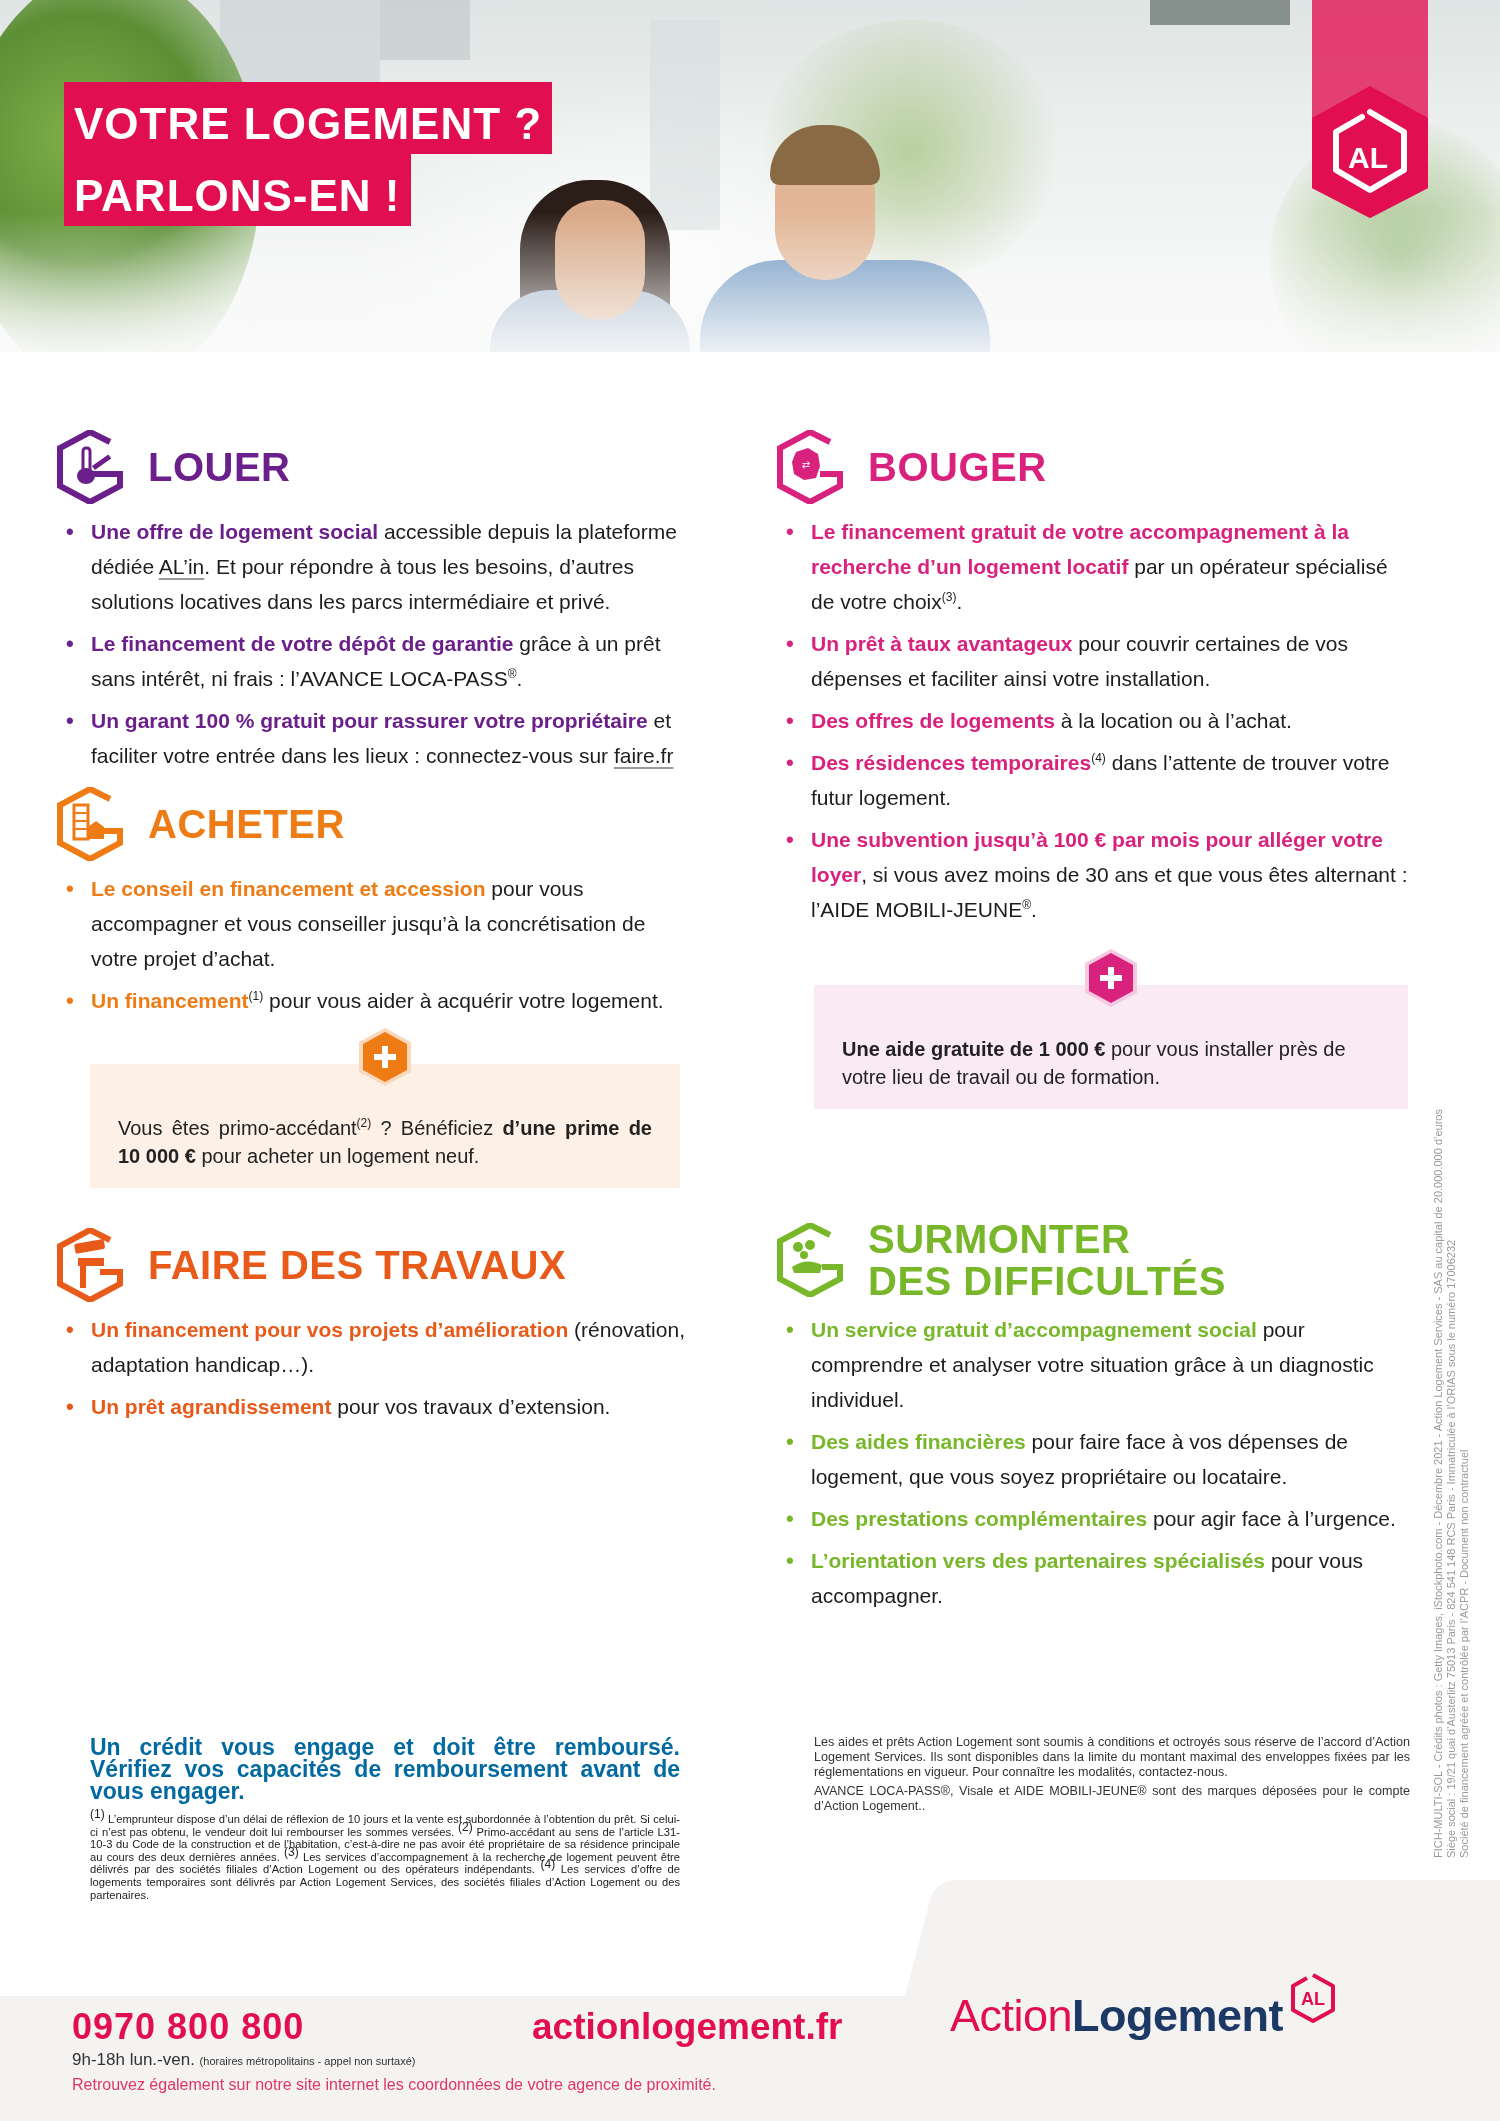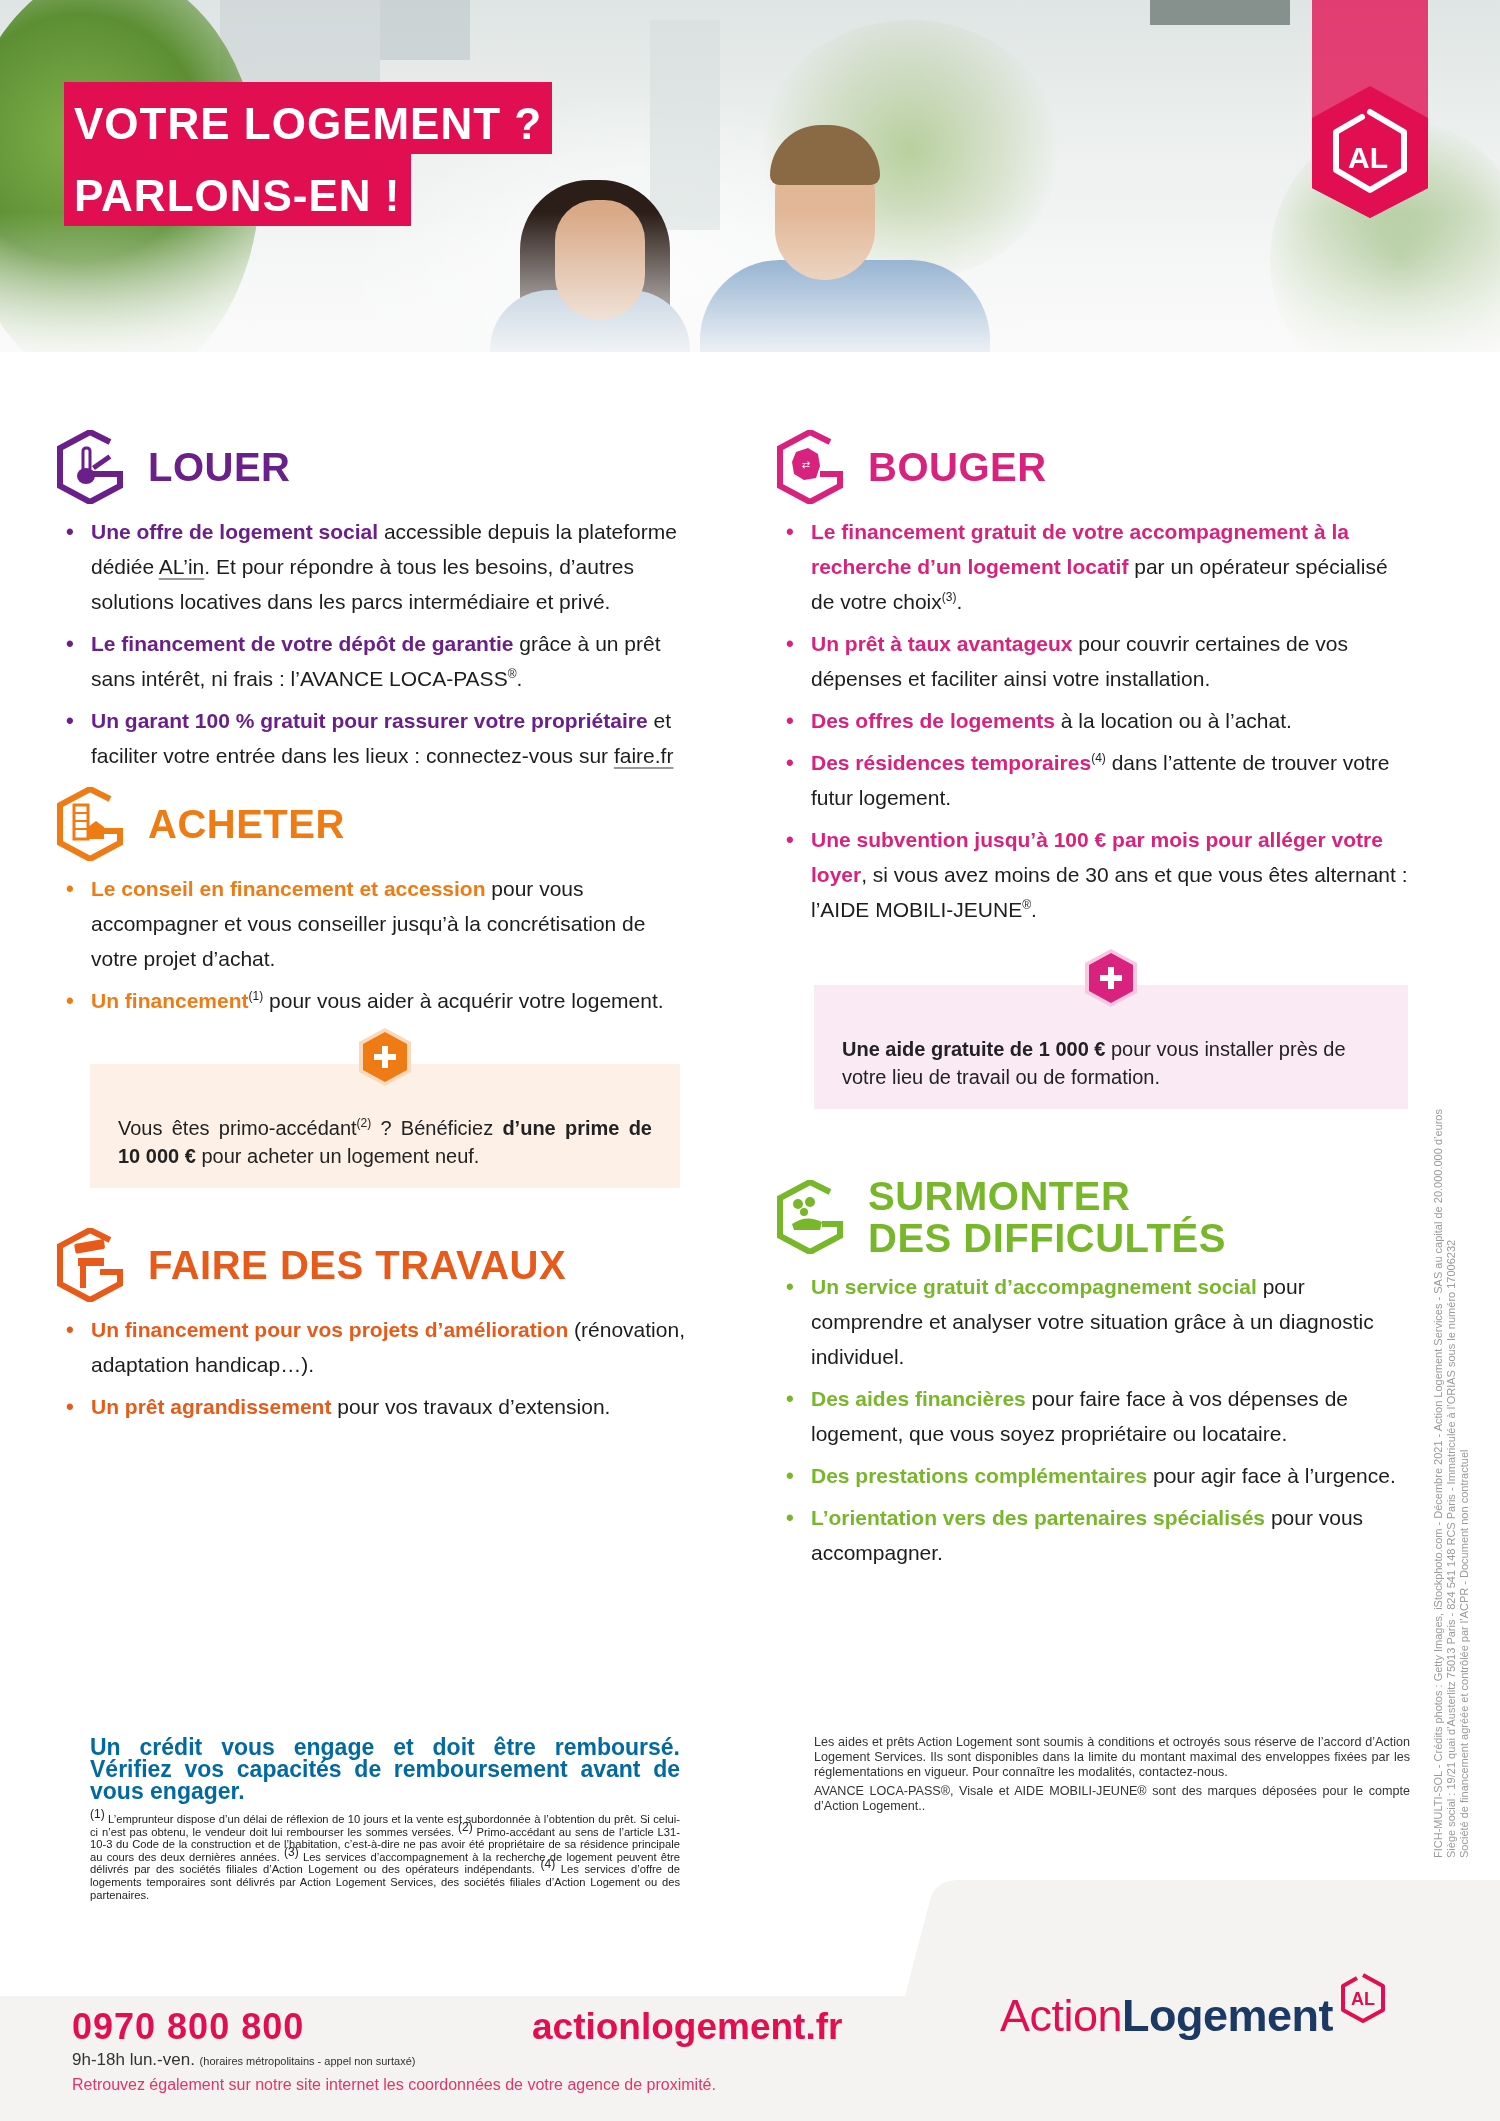--- a/index.html
+++ b/index.html
@@ -80,21 +80,21 @@
   .vertical-legal { position: absolute; left: 1432px; top: 1858px; width: 950px; transform: rotate(-90deg); transform-origin: 0 0;
     font-size: 11px; line-height: 13px; color: #9a9a9a; }
 
   
   .footer-bg { position: absolute; left: 0; top: 1880px; width: 1500px; height: 241px; }
   .phone { position: absolute; left: 72px; top: 2006px; font-size: 36px; font-weight: 700; color: #e20e52; letter-spacing: 1px; }
   .site { position: absolute; left: 532px; top: 2006px; font-size: 37px; font-weight: 700; color: #e20e52; }
   .hours { position: absolute; left: 72px; top: 2050px; font-size: 17px; color: #333; }
   .hours small { font-size: 11px; }
   .retrouvez { position: absolute; left: 72px; top: 2076px; font-size: 16px; color: #e0346a; }
-  .brand { position: absolute; left: 1000px; top: 1990px; display: flex; align-items: flex-start; }
+  .brand { position: absolute; left: 950px; top: 1990px; display: flex; align-items: flex-start; }
   .brand .w1 { font-size: 45px; color: #e20e52; font-weight: 400; letter-spacing: -0.5px; }
   .brand .w2 { font-size: 45px; color: #1c3966; font-weight: 700; letter-spacing: -0.5px; }
   .brand svg { margin-left: 6px; margin-top: -18px; }
 </style>
 </head>
 <body>
 
 <div class="hero">
   <div class="building b1"></div>
   <div class="building b2"></div>
@@ -239,21 +239,21 @@
         <polygon points="28,6 50,18 50,44 28,56 6,44 6,18" fill="#d9217e"></polygon>
         <rect x="25" y="20" width="6" height="22" fill="#fff"></rect>
         <rect x="17" y="28" width="22" height="6" fill="#fff"></rect>
       </svg>
       <div class="box box-pink">
         <b>Une aide gratuite de 1 000 €</b><span> pour vous installer près de votre lieu de travail ou de formation.</span>
       </div>
     </div>
   </section>
 
-  <section style="margin-top:66px">
+  <section style="margin-top:109px">
     <div class="section-head">
       <svg width="68" height="74" viewBox="0 0 68 74">
         <path d="M54 12 L34 2 L4 18 L4 56 L34 72 L64 56 L64 44 L46 44" fill="none" stroke="#78b72a" stroke-width="6"></path>
         <circle cx="22" cy="24" r="5" fill="#78b72a"></circle>
         <circle cx="34" cy="22" r="5" fill="#78b72a"></circle>
         <circle cx="28" cy="32" r="4" fill="#78b72a"></circle>
         <path d="M16 44 Q30 34 46 42 L44 50 L18 50 Z" fill="#78b72a"></path>
       </svg>
       <h2 class="section-title green">
         <span>SURMONTER</span><br><span>DES DIFFICULTÉS</span>

